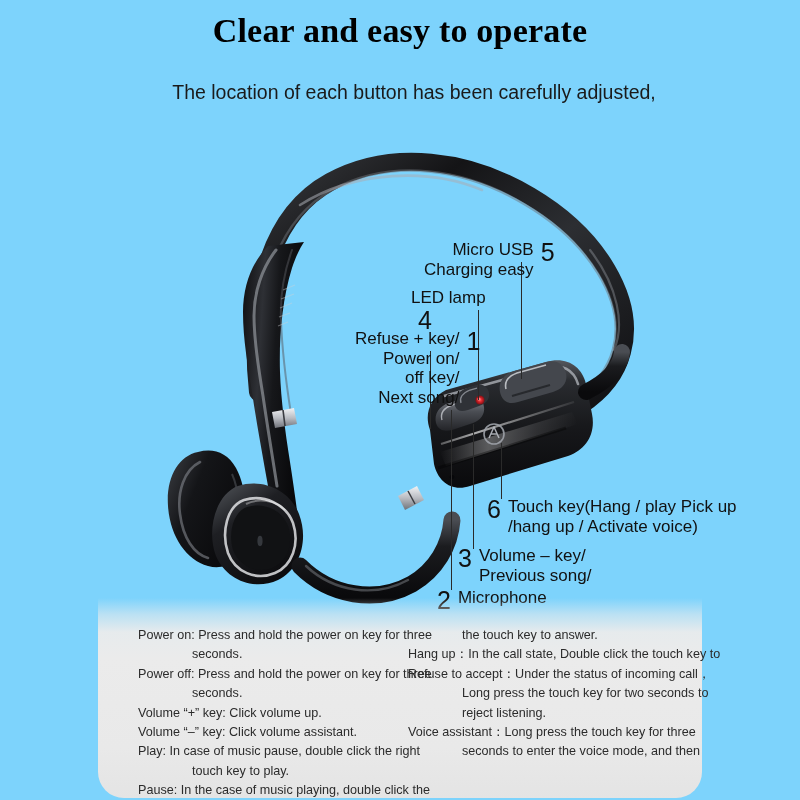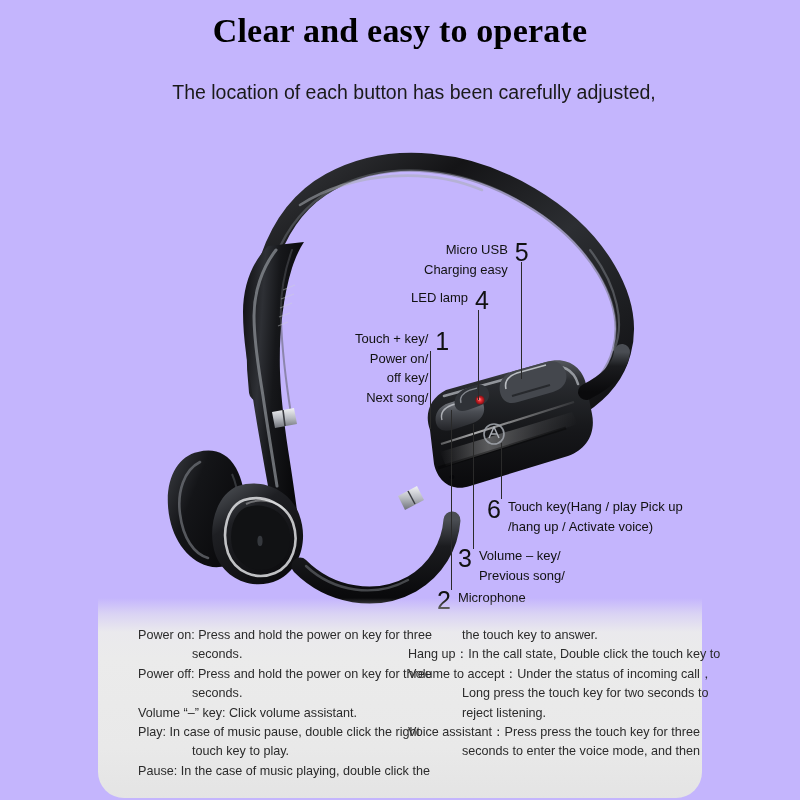--- a/index.html
+++ b/index.html
@@ -4,21 +4,21 @@
 <style>
   html, body {
     margin: 0;
     padding: 0;
     background: #ffffff;
   }
   #page {
     position: relative;
     width: 800px;
     height: 800px;
-    background: #c4b5fd;
+    background: #7dd3fc;
     overflow: hidden;
     font-family: "Liberation Sans", sans-serif;
     color: #1a1a1a;
   }
 
   
   .title {
     position: absolute;
     top: 12px;
     left: 0;
@@ -59,39 +59,39 @@
     align-items: flex-start;
     white-space: nowrap;
   }
   .callout .num {
     font-size: 25px;
     line-height: 1;
     color: #111;
     font-family: "Liberation Sans", sans-serif;
   }
   .callout .txt {
-    font-size: 13px;
+    font-size: 17px;
     line-height: 19.5px;
     color: #111;
   }
   .callout.right-text .num { margin-right: 7px; }
   .callout.left-text .num { margin-left: 7px; }
   .callout.left-text .txt { text-align: right; }
 
   .leader {
     position: absolute;
     background: #2a2a2a;
     width: 1.3px;
   }
 
   
   #co1 { left: 355px; top: 329px; }
   #co2 { left: 437px; top: 588px; }
   #co3 { left: 458px; top: 546px; }
-  #co4 { left: 411px; top: 288px; }
+  #co4 { left: 411px; top: 288px; flex-direction: column; }
   #co5 { left: 424px; top: 240px; }
   #co6 { left: 487px; top: 497px; }
 
   #ld1 { left: 430px; top: 351px; height: 78px; }
   #ld2 { left: 451px; top: 410px; height: 180px; }
   #ld3 { left: 473px; top: 424px; height: 125px; }
   #ld4 { left: 478px; top: 310px; height: 90px; }
   #ld5 { left: 521px; top: 262px; height: 117px; }
   #ld6 { left: 501px; top: 443px; height: 56px; }
 
@@ -344,21 +344,21 @@
 
   <div class="leader" id="ld1"></div>
   <div class="leader" id="ld2"></div>
   <div class="leader" id="ld3"></div>
   <div class="leader" id="ld4"></div>
   <div class="leader" id="ld5"></div>
   <div class="leader" id="ld6"></div>
 
   <div class="callout left-text" id="co1">
     <div class="txt">
-      <div>Touch + key/</div>
+      <div>Refuse + key/</div>
       <div>Power on/</div>
       <div>off key/</div>
       <div>Next song/</div>
     </div>
     <div class="num">1</div>
   </div>
 
   <div class="callout right-text" id="co2">
     <div class="num">2</div>
     <div class="txt">
@@ -396,29 +396,30 @@
       <div>/hang up / Activate voice)</div>
     </div>
   </div>
 
   <div id="instructions">
     <div class="instr-col" id="instr-left">
         <div class="instr-line">Power on: Press and hold the power on key for three</div>
         <div class="instr-line indent">seconds.</div>
         <div class="instr-line">Power off: Press and hold the power on key for three</div>
         <div class="instr-line indent">seconds.</div>
+        <div class="instr-line">Volume  “+”  key: Click volume up.</div>
         <div class="instr-line">Volume  “–”  key: Click volume assistant.</div>
         <div class="instr-line">Play: In case of music pause, double click the right</div>
         <div class="instr-line indent">touch key to play.</div>
         <div class="instr-line">Pause: In the case of music playing, double click the</div>
       </div>
     <div class="instr-col" id="instr-right">
         <div class="instr-line indent">the touch key to answer.</div>
         <div class="instr-line">Hang up：In the call state, Double click the touch key to</div>
-        <div class="instr-line">Volume to accept：Under the status of incoming call，</div>
+        <div class="instr-line">Refuse to accept：Under the status of incoming call，</div>
         <div class="instr-line indent">Long press the touch key for two seconds to</div>
         <div class="instr-line indent">reject listening.</div>
-        <div class="instr-line">Voice assistant：Press press the touch key for three</div>
+        <div class="instr-line">Voice assistant：Long press the touch key for three</div>
         <div class="instr-line indent">seconds to enter the voice mode, and then</div>
       </div>
   </div>
 
 </div>
 
 </body></html>

